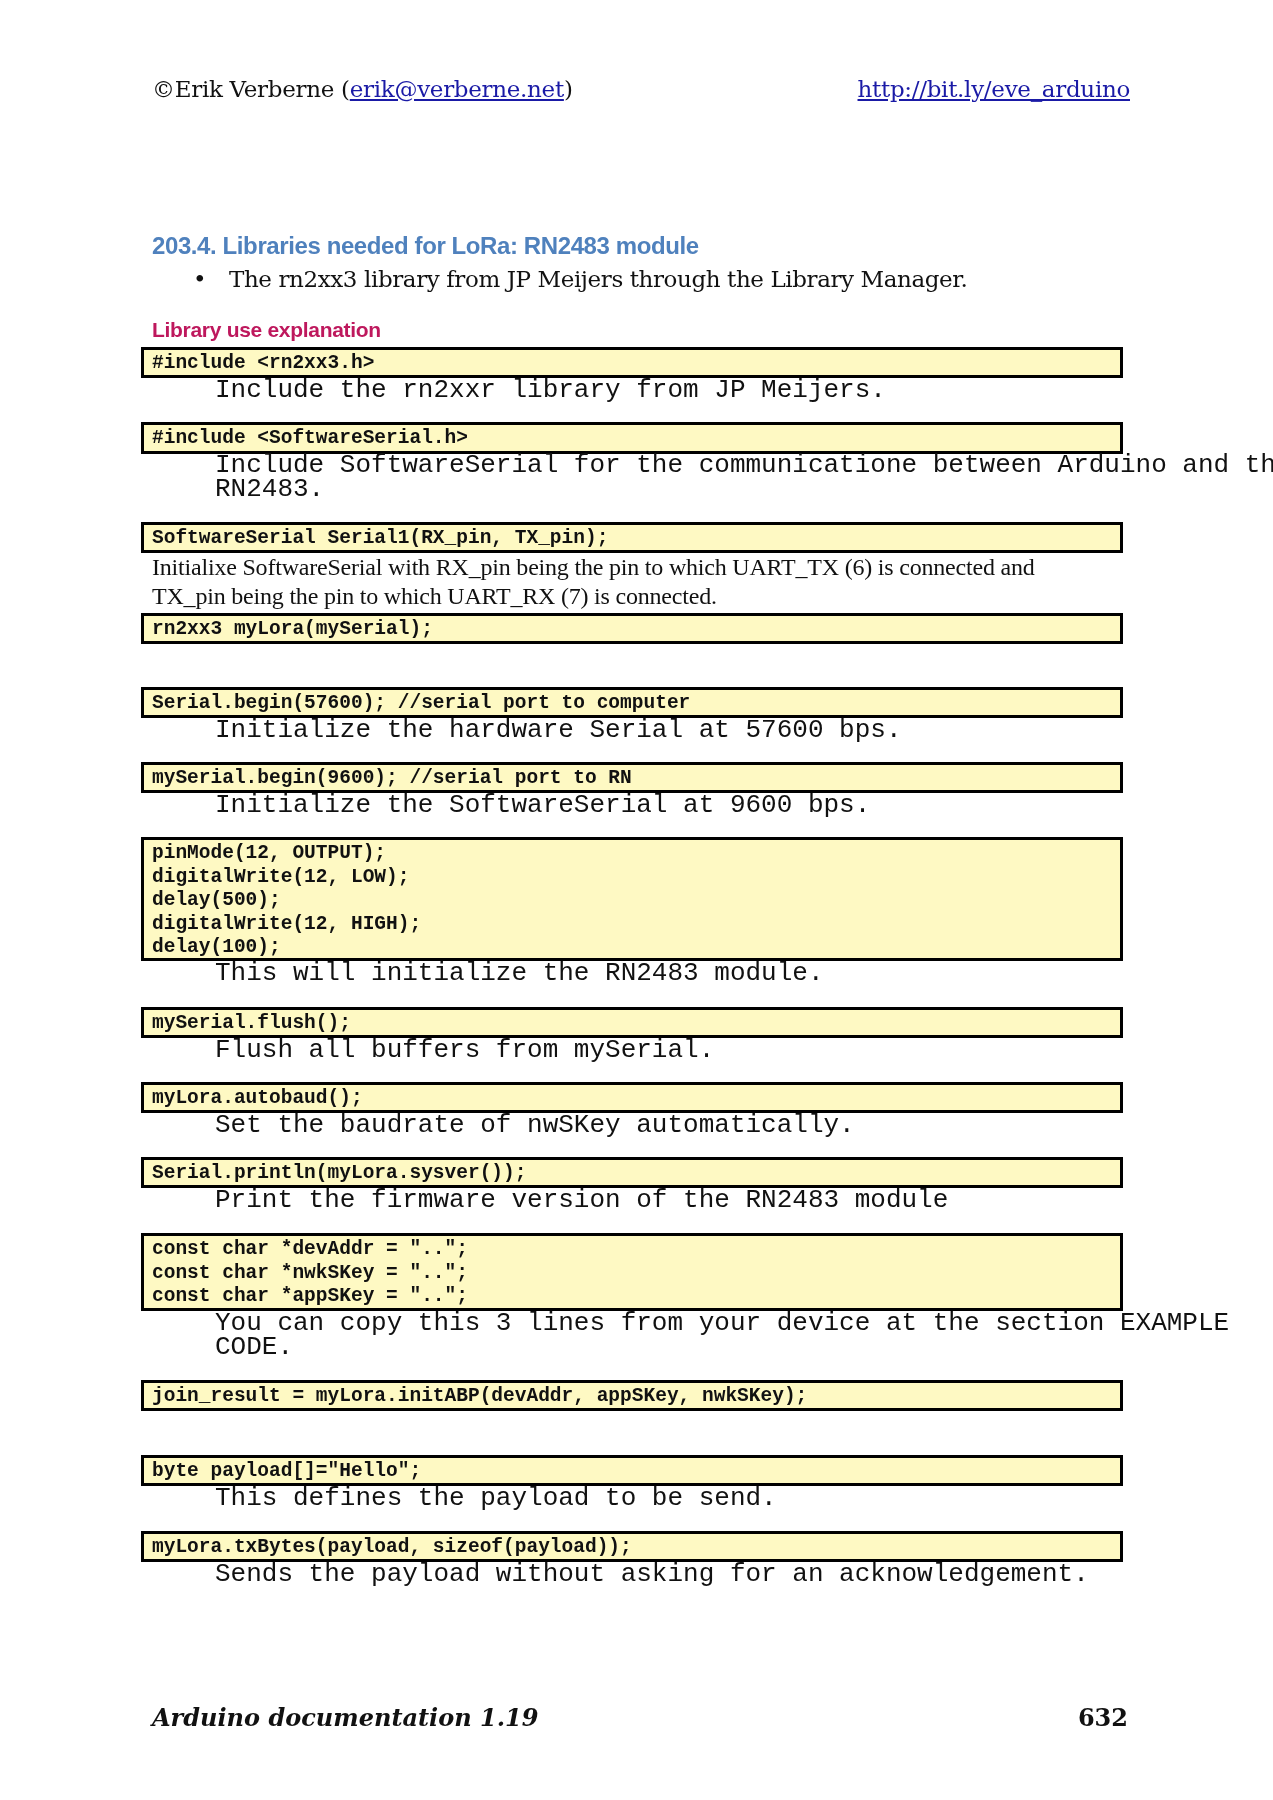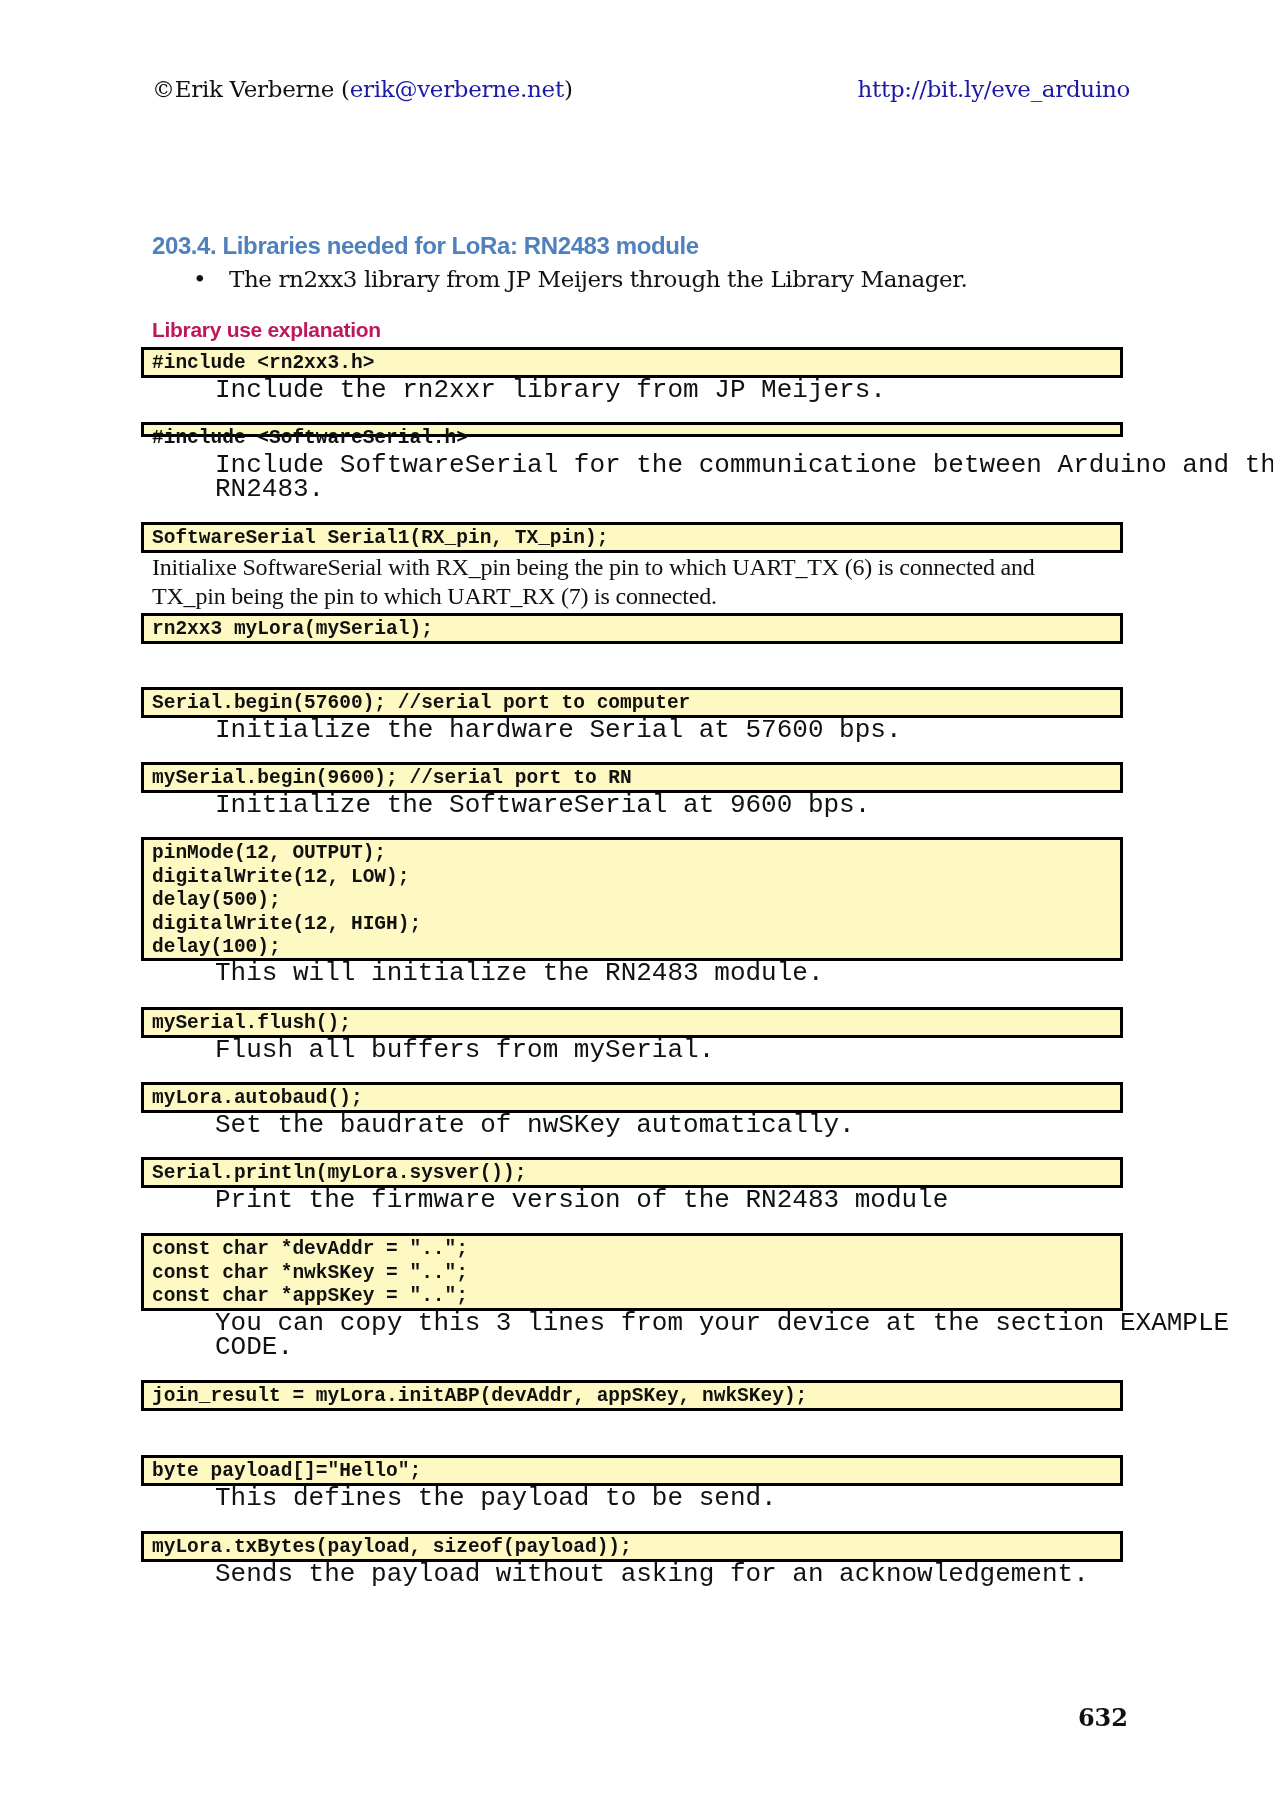--- a/index.html
+++ b/index.html
@@ -1,21 +1,21 @@
 <!DOCTYPE html>
 <html><head>
 <meta charset="utf-8">
 <style>
   html, body { margin: 0; padding: 0; background: #ffffff; }
   body { width: 1273px; height: 1800px; position: relative; overflow: hidden; }
   .page { position: absolute; left: 0; top: 0; width: 1273px; height: 1800px; background: #fff; }
   .hdr { position: absolute; top: 76px; font-family: "DejaVu Serif", serif; font-size: 23px; color: #111; letter-spacing: -0.3px; }
   .hdr-left { left: 152px; }
   .hdr-right { right: 143px; }
-  a.link { color: #1a1aa6; }
+  a.link { color: #1a1aa6; text-decoration: underline; }
   .h2 { position: absolute; left: 152px; top: 232px; font-family: "Liberation Sans", sans-serif; font-weight: bold; font-size: 24px; color: #4f81bd; letter-spacing: -0.4px; }
   .bullet { position: absolute; left: 193px; top: 266px; font-family: "DejaVu Serif", serif; font-size: 23px; color: #111; letter-spacing: -0.4px; }
   .bullet .dot { display: inline-block; width: 36px; }
   .h3 { position: absolute; left: 152px; top: 318px; font-family: "Liberation Sans", sans-serif; font-weight: bold; font-size: 21px; color: #be185d; letter-spacing: -0.3px; }
   .code { position: absolute; left: 141px; width: 982px; border: 3px solid #000; background: #fef9c3;
           font-family: "Liberation Mono", monospace; font-weight: bold; font-size: 19.5px; color: #111;
           padding: 2px 0 0 8px; line-height: 23.5px; box-sizing: border-box; white-space: pre; }
   .desc { position: absolute; left: 215px; font-family: "Liberation Mono", monospace; font-size: 26px; color: #111; line-height: 24px; white-space: pre; }
   .plain { position: absolute; left: 152px; font-family: "Liberation Serif", serif; font-size: 24px; color: #111; line-height: 29px; letter-spacing: -0.2px; }
   .ftr { position: absolute; top: 1703px; font-family: "DejaVu Serif", serif; font-size: 24px; font-weight: bold; color: #111; }
@@ -30,21 +30,21 @@
   <div class="hdr hdr-left"><span>©Erik Verberne (</span><a class="link">erik@verberne.net</a><span>)</span></div>
   <div class="hdr hdr-right"><a class="link">http://bit.ly/eve_arduino</a></div>
 
   <div class="h2">203.4. Libraries needed for LoRa: RN2483 module</div>
   <div class="bullet"><span class="dot">•</span><span>The rn2xx3 library from JP Meijers through the Library Manager.</span></div>
   <div class="h3">Library use explanation</div>
 
   <div class="code" style="top:347px;height:31px;">#include &lt;rn2xx3.h&gt;</div>
   <div class="desc" style="top:378px;">Include the rn2xxr library from JP Meijers.</div>
 
-  <div class="code" style="top:422px;height:15px;">#include &lt;SoftwareSerial.h&gt;</div>
+  <div class="code" style="top:422px;height:32px;">#include &lt;SoftwareSerial.h&gt;</div>
   <div class="desc" style="top:453px;">Include SoftwareSerial for the communicatione between Arduino and the
 RN2483.</div>
 
   <div class="code" style="top:522px;height:31px;">SoftwareSerial Serial1(RX_pin, TX_pin);</div>
   <div class="plain" style="top:553px;white-space:pre;">Initialixe SoftwareSerial with RX_pin being the pin to which UART_TX (6) is connected and
 TX_pin being the pin to which UART_RX (7) is connected.</div>
 
   <div class="code" style="top:613px;height:31px;">rn2xx3 myLora(mySerial);</div>
 
   <div class="code" style="top:687px;height:31px;">Serial.begin(57600); //serial port to computer</div>
@@ -76,14 +76,15 @@
 CODE.</div>
 
   <div class="code" style="top:1380px;height:31px;">join_result = myLora.initABP(devAddr, appSKey, nwkSKey);</div>
 
   <div class="code" style="top:1455px;height:31px;">byte payload[]="Hello";</div>
   <div class="desc" style="top:1486px;text-align:right;">This defines the payload to be send.</div>
 
   <div class="code" style="top:1531px;height:31px;">myLora.txBytes(payload, sizeof(payload));</div>
   <div class="desc" style="top:1562px;">Sends the payload without asking for an acknowledgement.</div>
 
+  <div class="ftr ftr-left">Arduino documentation 1.19</div>
   <div class="ftr ftr-right">632</div>
 </div>
 
 </body></html>

